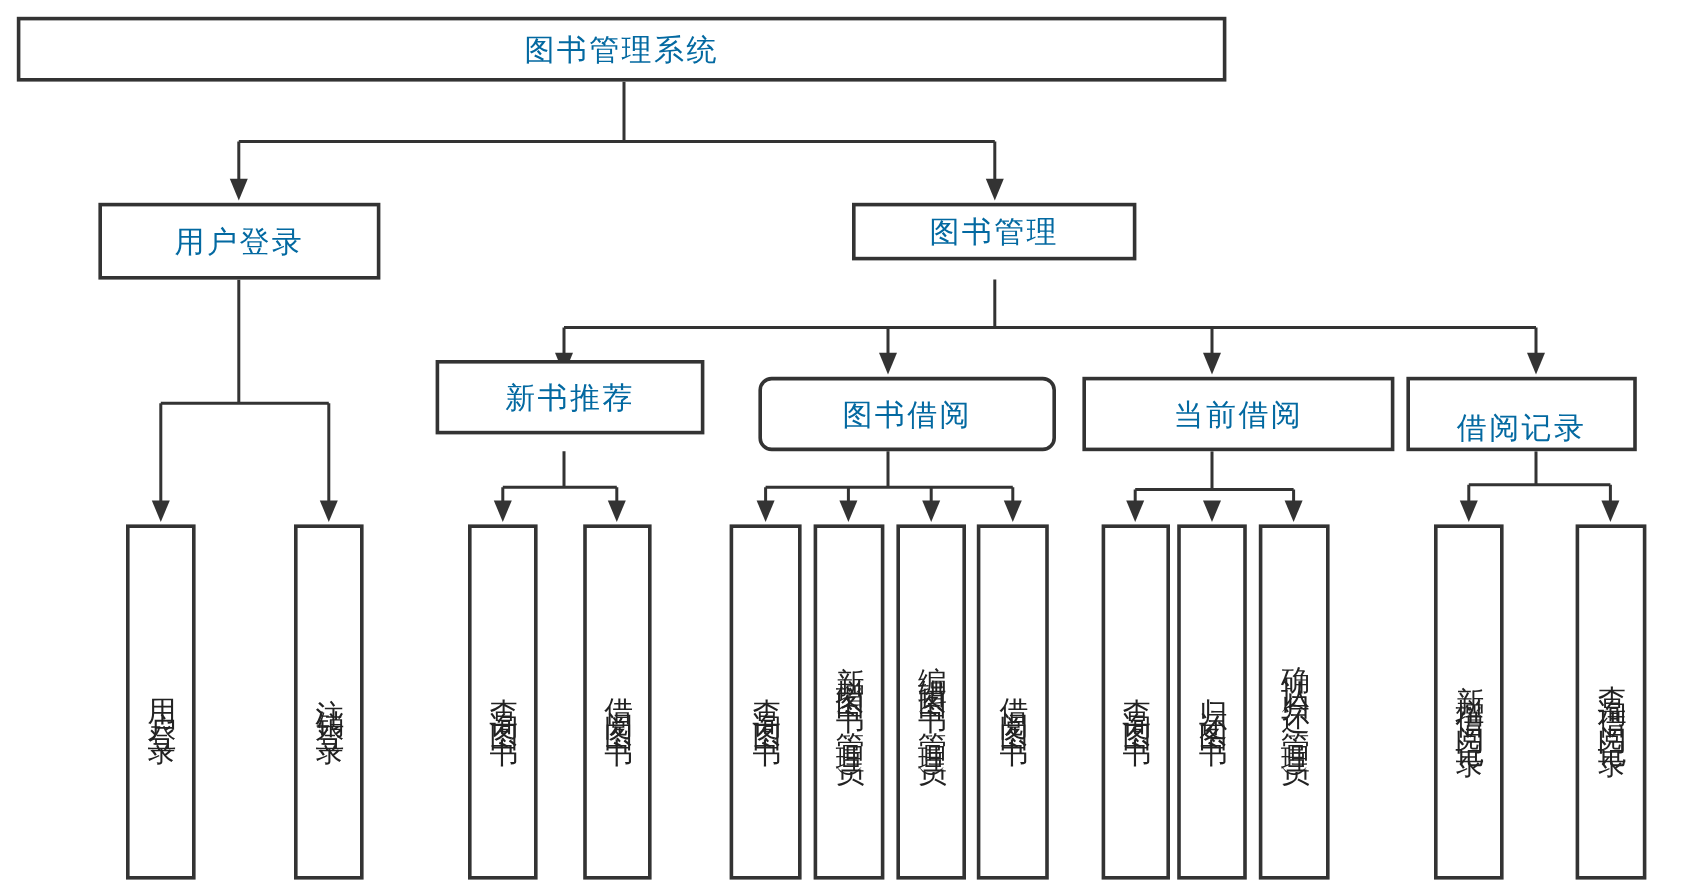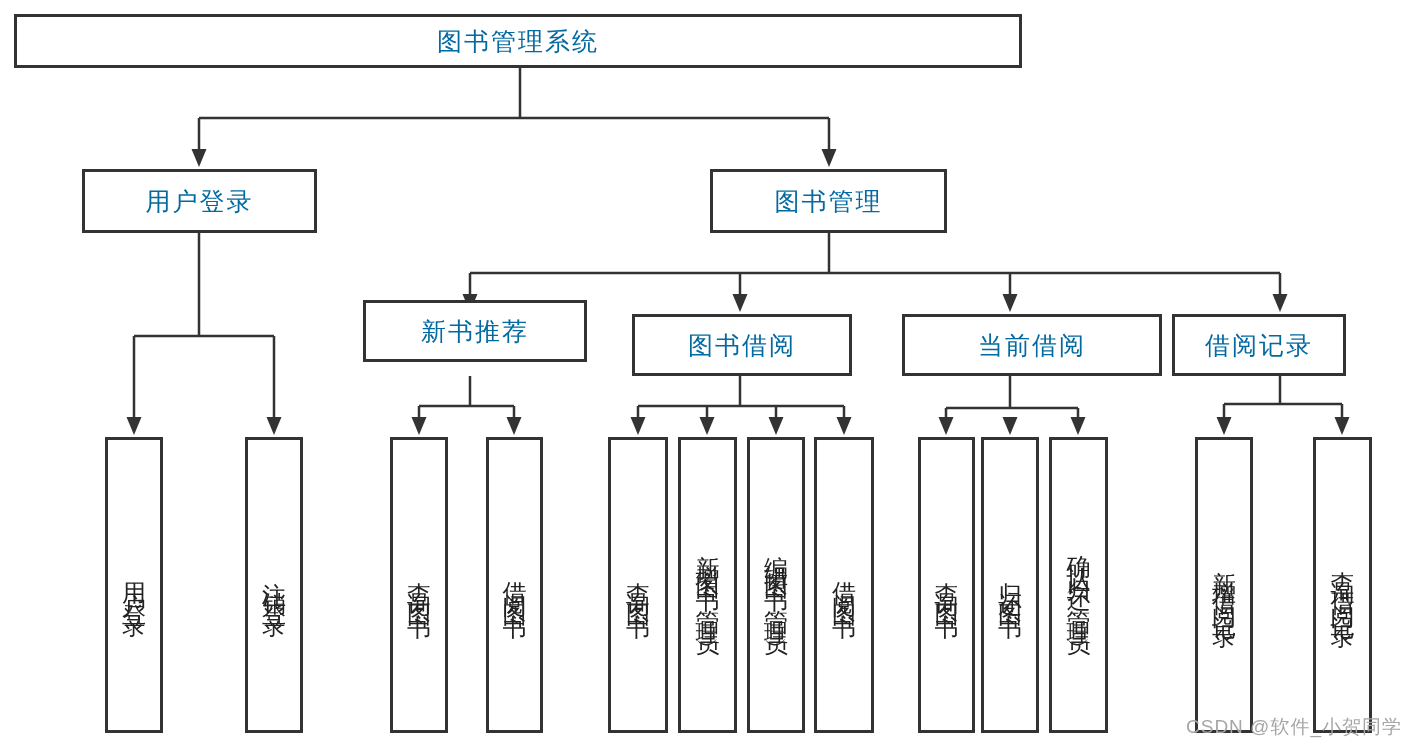--- a/index.html
+++ b/index.html
@@ -111,34 +111,34 @@
     </g>
   </svg>
 
   <div class="node" style="left:14px; top:14px; width:1008px; height:54px;">
     <span>图书管理系统</span>
   </div>
 
   <div class="node" style="left:82px; top:169px; width:235px; height:64px;">
     <span>用户登录</span>
   </div>
-  <div class="node" style="left:710px; top:169px; width:237px; height:64px;">
+  <div class="node" style="left:710px; top:169px; width:237px; height:48px;">
     <span>图书管理</span>
   </div>
 
   <div class="node" style="left:363px; top:300px; width:224px; height:62px;">
     <span>新书推荐</span>
   </div>
-  <div class="node" style="left:632px; top:314px; width:220px; height:62px;">
+  <div class="node" style="left:632px; top:314px; width:248px; height:62px;border-radius:11px;">
     <span>图书借阅</span>
   </div>
   <div class="node" style="left:902px; top:314px; width:260px; height:62px;">
     <span>当前借阅</span>
   </div>
-  <div class="node" style="left:1172px; top:314px; width:174px; height:62px;">
+  <div class="node" style="left:1172px; top:314px; width:192px; height:62px;align-items:flex-end;">
     <span>借阅记录</span>
   </div>
 
   <div class="leaf" style="left:105px; top:437px; width:58px; height:296px;">
     <span>用户登录</span>
   </div>
   <div class="leaf" style="left:245px; top:437px; width:58px; height:296px;">
     <span>注销登录</span>
   </div>
 
@@ -172,15 +172,14 @@
     <span>确认归还（管理员）</span>
   </div>
 
   <div class="leaf" style="left:1195px; top:437px; width:58px; height:296px;">
     <span>新增借阅记录</span>
   </div>
   <div class="leaf" style="left:1313px; top:437px; width:59px; height:296px;">
     <span>查询借阅记录</span>
   </div>
 
-  <div id="watermark">CSDN @软件_小贺同学</div>
 
 </div>
 
 </body></html>

